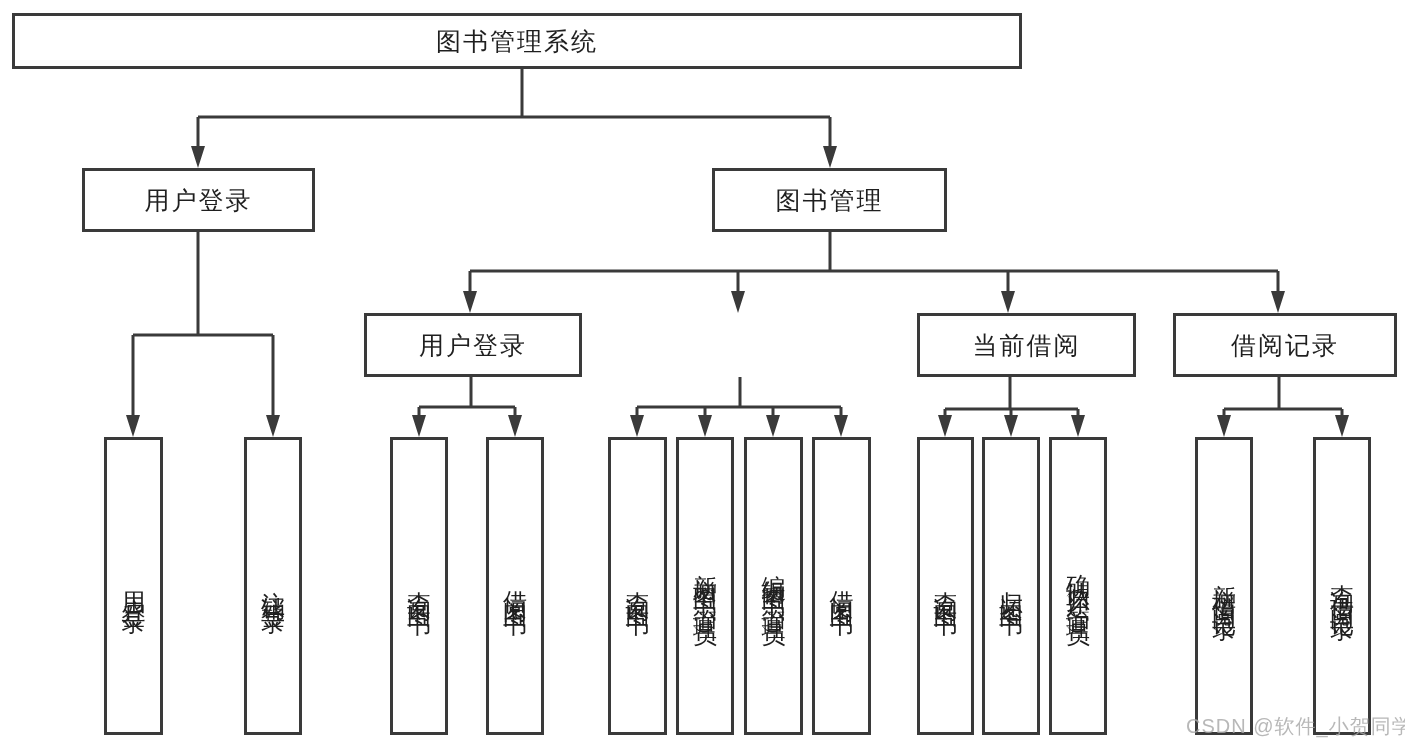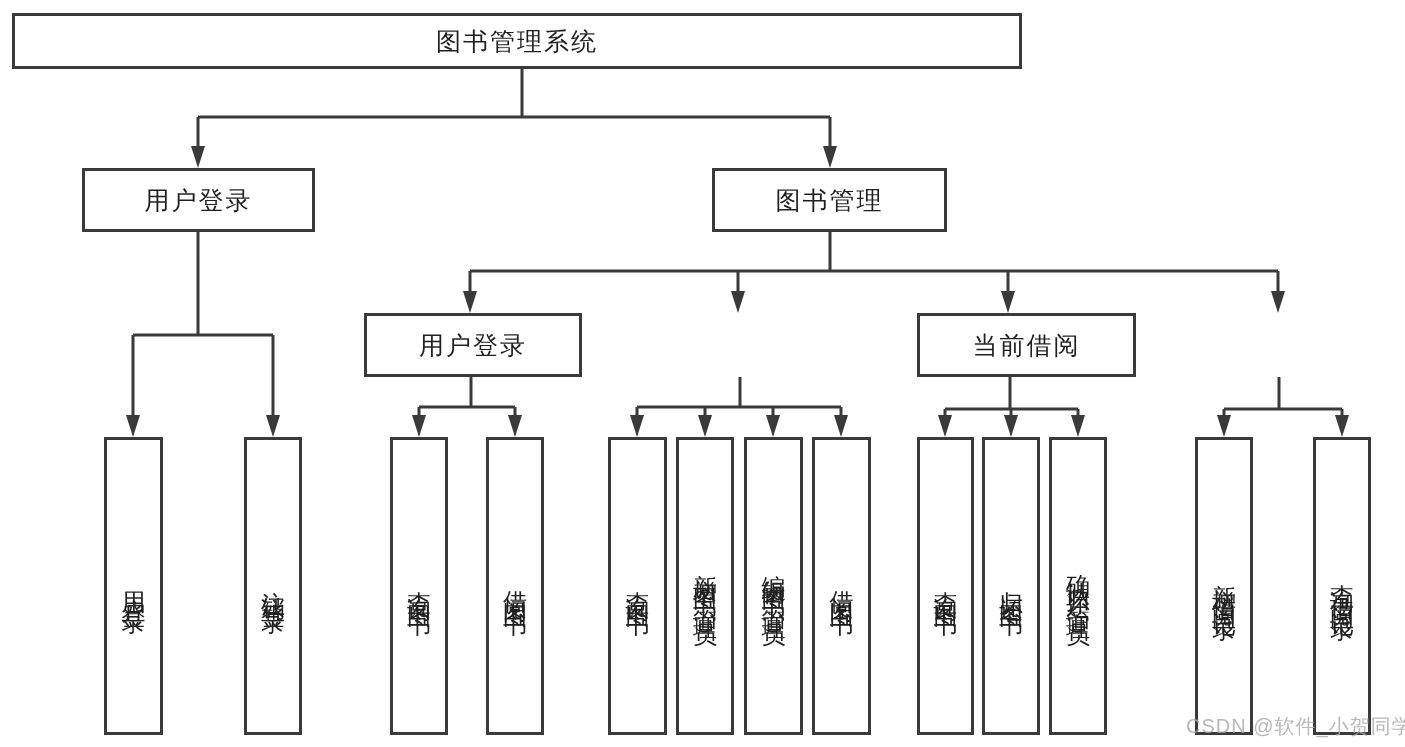--- a/index.html
+++ b/index.html
@@ -90,20 +90,21 @@
       M1224 437 l-7 -22 h14 z M1342 437 l-7 -22 h14 z"></path>
   </svg>
 
   <div class="node h" style="left:12px; top:13px; width:1010px; height:56px">图书管理系统</div>
 
   <div class="node h" style="left:82px; top:168px; width:233px; height:64px">用户登录</div>
   <div class="node h" style="left:712px; top:168px; width:235px; height:64px">图书管理</div>
 
   <div class="node h" style="left:364px; top:313px; width:218px; height:64px">用户登录</div>
   <div class="node h" style="left:917px; top:313px; width:219px; height:64px">当前借阅</div>
+  <div class="node h" style="left:1173px; top:313px; width:224px; height:64px">借阅记录</div>
 
   <div class="node v" style="left:104px; width:59px">用户登录</div>
   <div class="node v" style="left:244px; width:58px">注销登录</div>
 
   <div class="node v" style="left:390px; width:58px">查询图书</div>
   <div class="node v" style="left:486px; width:58px">借阅图书</div>
 
   <div class="node v" style="left:608px; width:59px">查询图书</div>
   <div class="node v" style="left:676px; width:58px">新增图书（管理员）</div>
   <div class="node v" style="left:744px; width:59px">编辑图书（管理员）</div>

